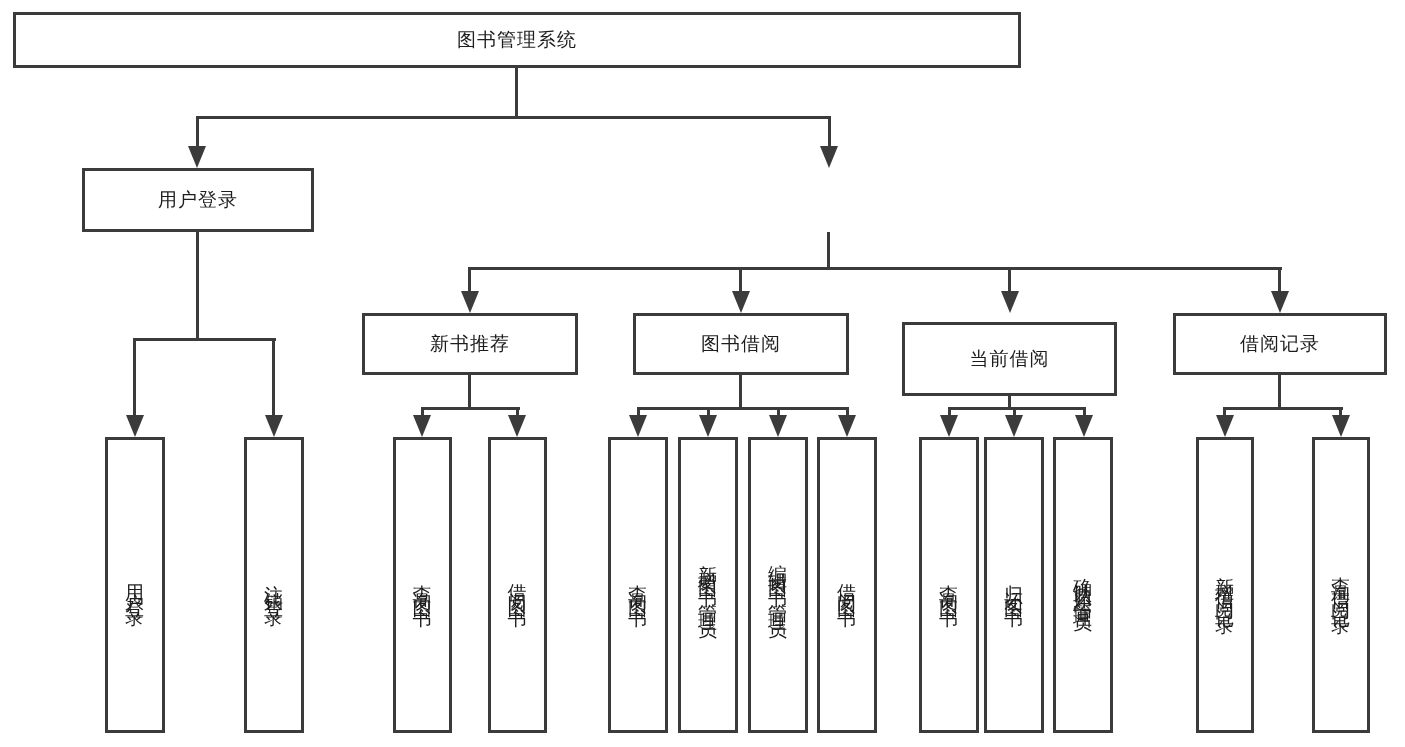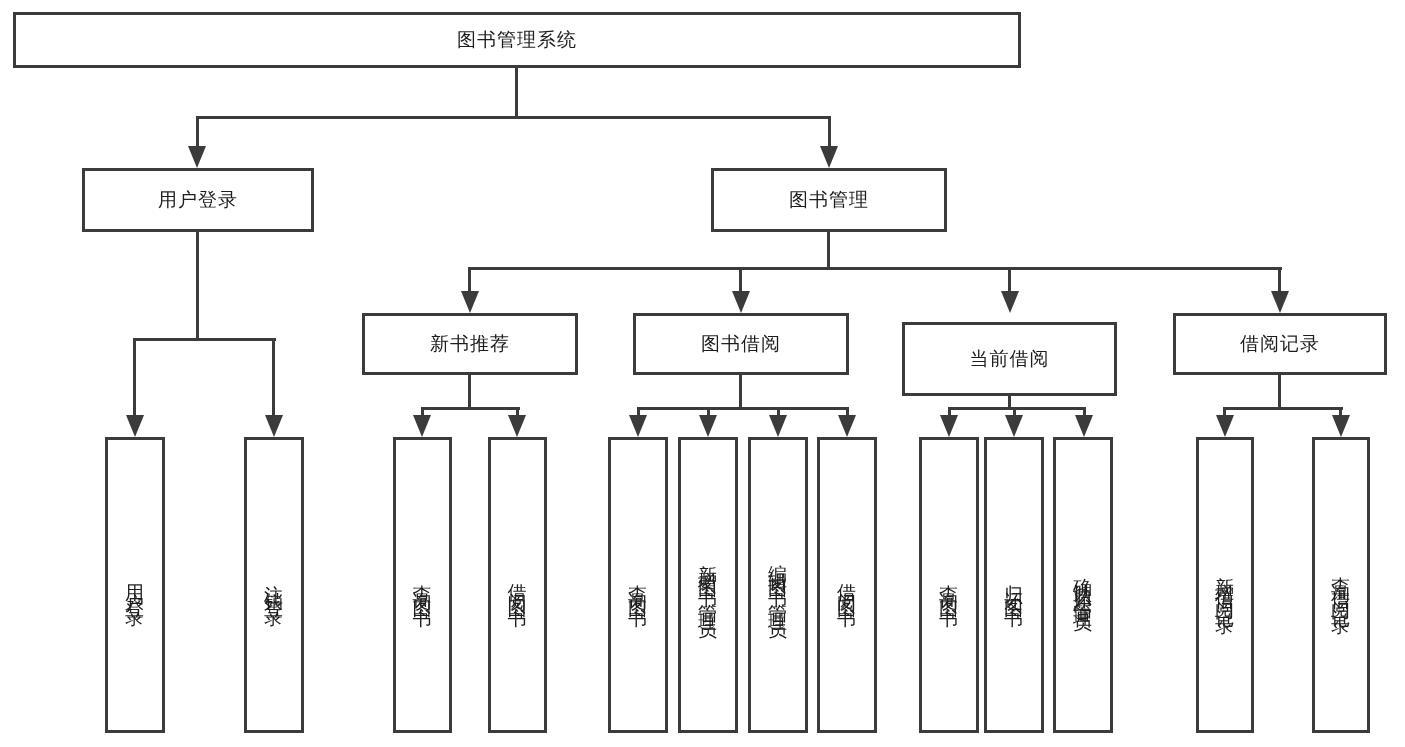--- a/index.html
+++ b/index.html
@@ -73,23 +73,20 @@
 
   <div class="vline" style="left:515px;top:68px;width:3px;height:48px"></div>
   <div class="hline" style="left:196px;top:116px;width:635px;height:3px"></div>
   <div class="vline" style="left:196px;top:116px;width:3px;height:34px"></div>
   <div class="vline" style="left:828px;top:116px;width:3px;height:34px"></div>
   <div class="arrow" style="left:188px;top:146px"></div>
   <div class="arrow" style="left:820px;top:146px"></div>
 
   <div class="box" style="left:82px;top:168px;width:232px;height:64px">
     <span>用户登录</span>
-  </div>
-  <div class="box" style="left:711px;top:168px;width:236px;height:64px">
-    <span>图书管理</span>
   </div>
 
   <div class="vline" style="left:196px;top:232px;width:3px;height:109px"></div>
   <div class="hline" style="left:133px;top:338px;width:143px;height:3px"></div>
   <div class="vline" style="left:133px;top:338px;width:3px;height:81px"></div>
   <div class="vline" style="left:272px;top:338px;width:3px;height:81px"></div>
   <div class="arrow" style="left:126px;top:415px"></div>
   <div class="arrow" style="left:265px;top:415px"></div>
 
   <div class="vline" style="left:827px;top:232px;width:3px;height:38px"></div>

